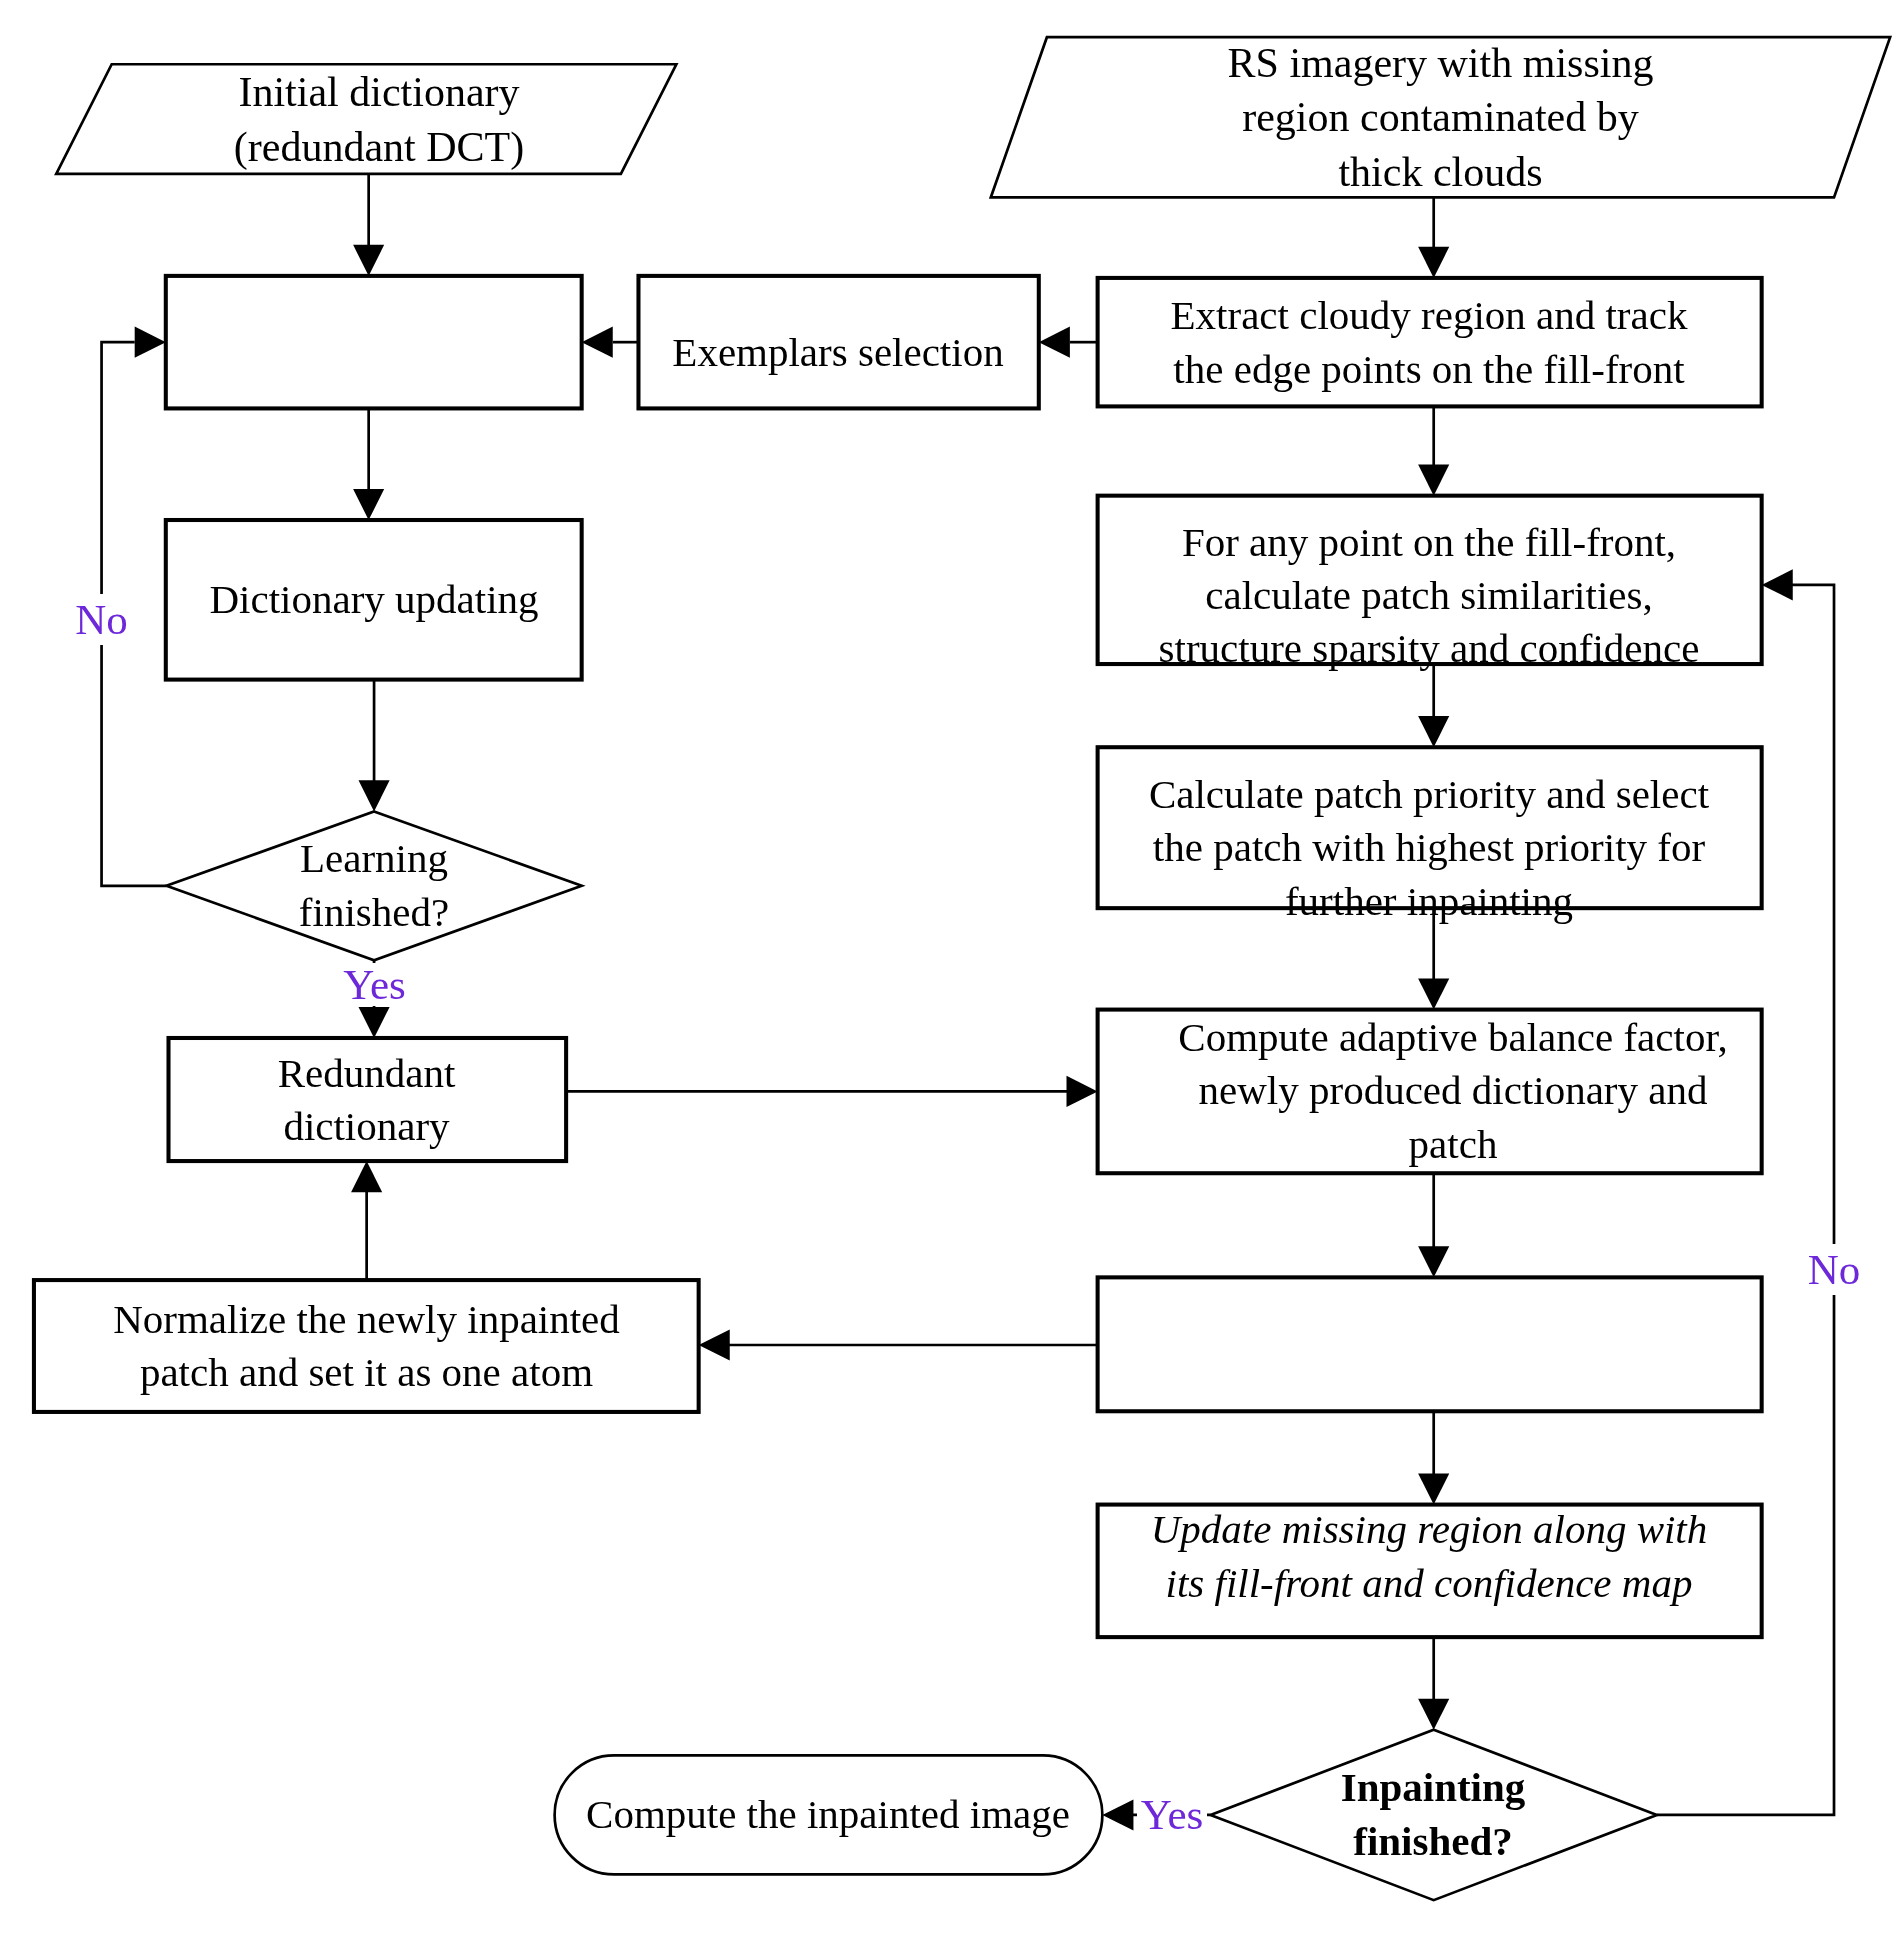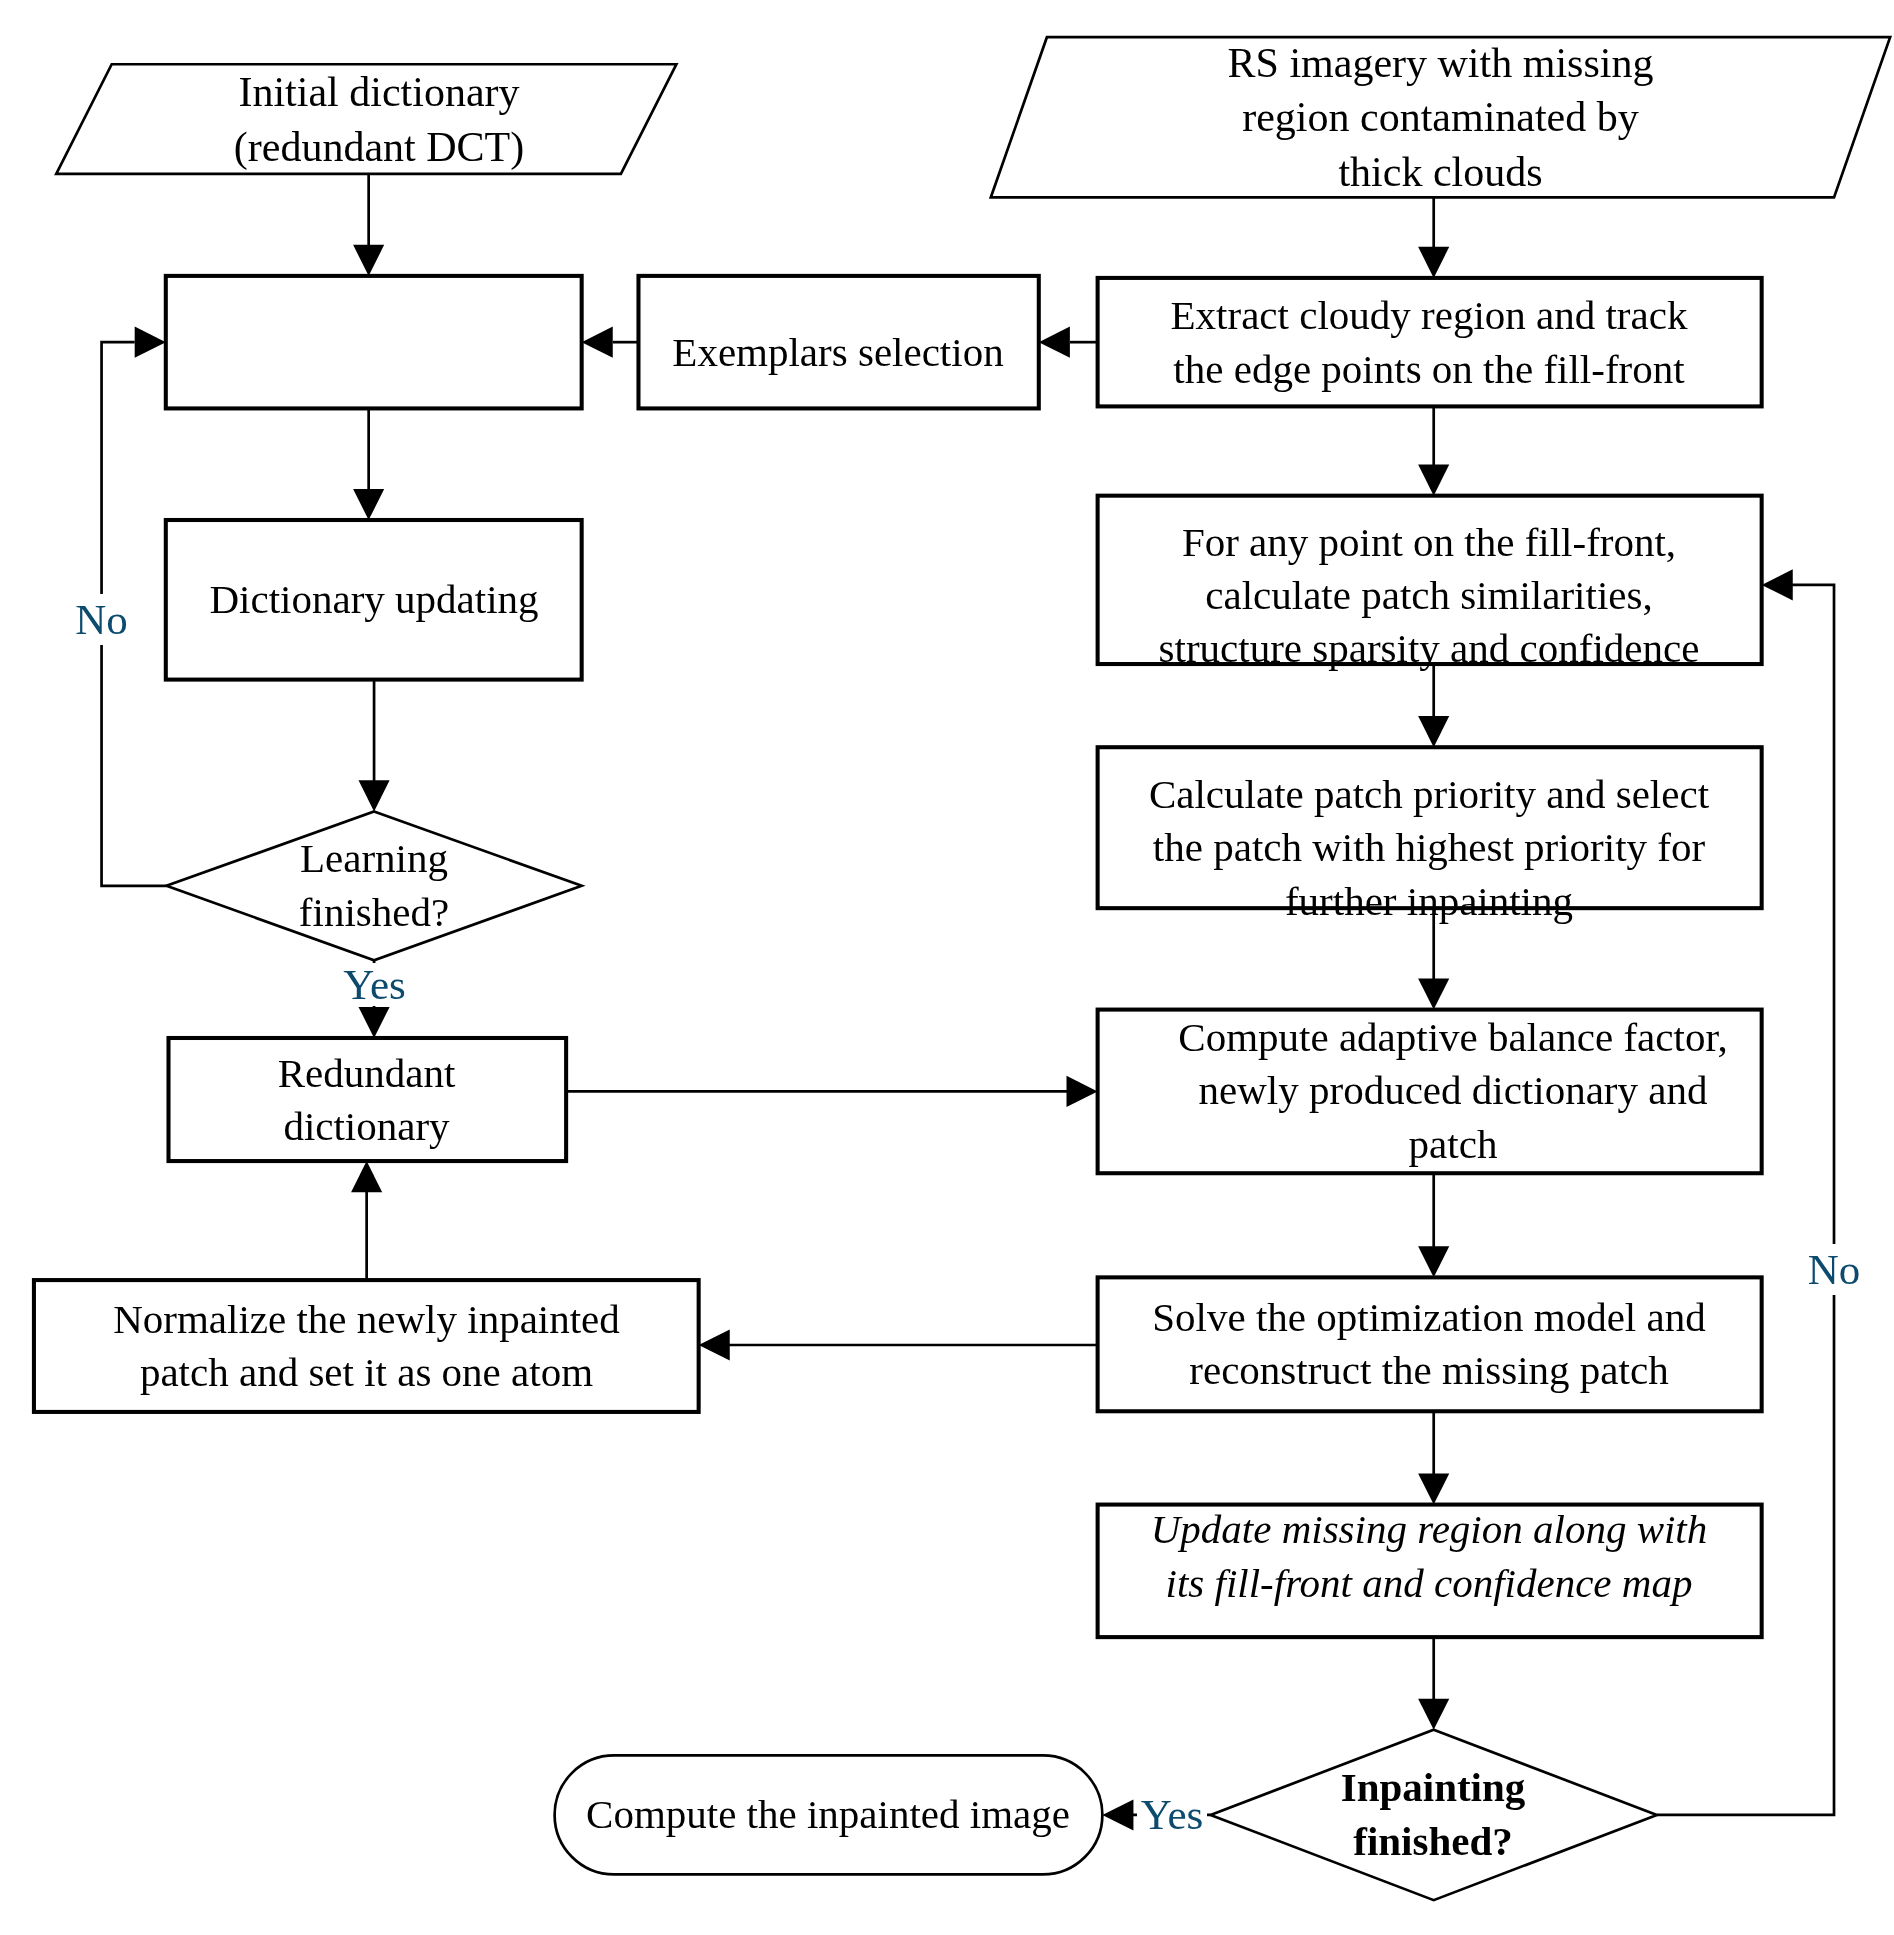--- a/index.html
+++ b/index.html
@@ -37,21 +37,21 @@
   .para-text { font-size: 42px; }
   .edge-label {
     position: absolute;
     display: flex;
     align-items: center;
     justify-content: center;
     text-align: center;
     font-size: 43px;
     line-height: 1.0;
     background: #ffffff;
-    color: #0c4a6e;
+    color: #6d28d9;
   }
   svg .shape { fill: #ffffff; stroke: #000000; }
   svg .box   { stroke-width: 6; }
   svg .thin  { stroke-width: 4; }
   svg .edge  { stroke: #000000; stroke-width: 4; fill: none; }
   svg .head  { fill: #000000; stroke: none; }
 </style>
 </head>
 <body>
 
@@ -183,22 +183,20 @@
 structure sparsity and confidence</div>
 
   <div class="node-text" style="left:1101px; top:750px; width:656px; height:196px;">Calculate patch priority and select
 the patch with highest priority for
 further inpainting</div>
 
   <div class="node-text" style="left:1101px; top:1012px; width:656px; height:158px;padding-left:24px;">Compute adaptive balance factor,
 newly produced dictionary and
 patch</div>
 
-  <div class="node-text" style="left:1101px; top:1280px; width:656px; height:128px;">Solve the optimization model and
-reconstruct the missing patch</div>
 
   <div class="node-text" style="left:1101px; top:1507px; width:656px; height:99px;font-style:italic;">Update missing region along with
 its fill-front and confidence map</div>
 
   <div class="node-text" style="left:1264px; top:1747px; width:338px; height:135px;font-weight:bold;">Inpainting
 finished?</div>
 
   <div class="node-text" style="left:561px; top:1758px; width:534px; height:114px;">Compute the inpainted image</div>
 
   <div class="edge-label" style="left:61px; top:594px; width:81px; height:51px;">No</div>

